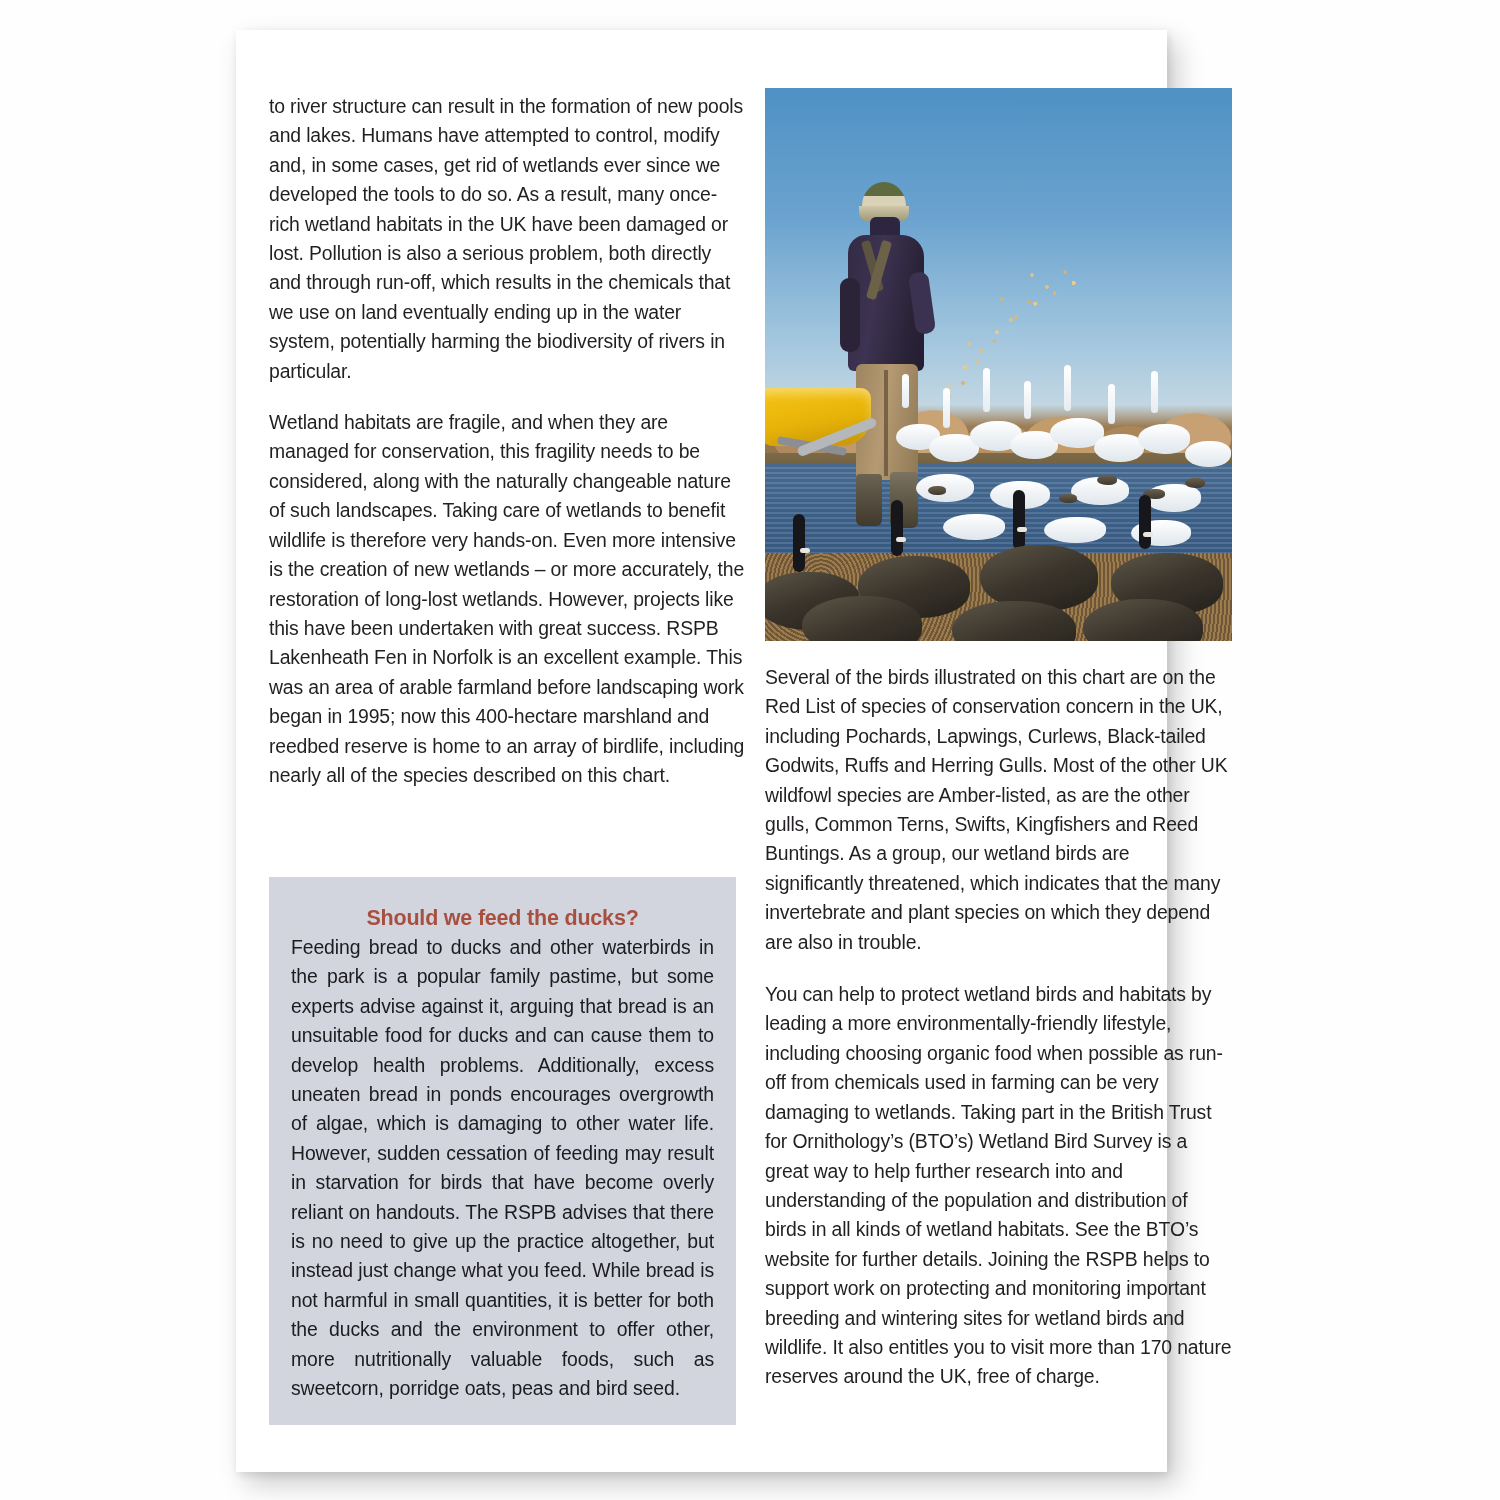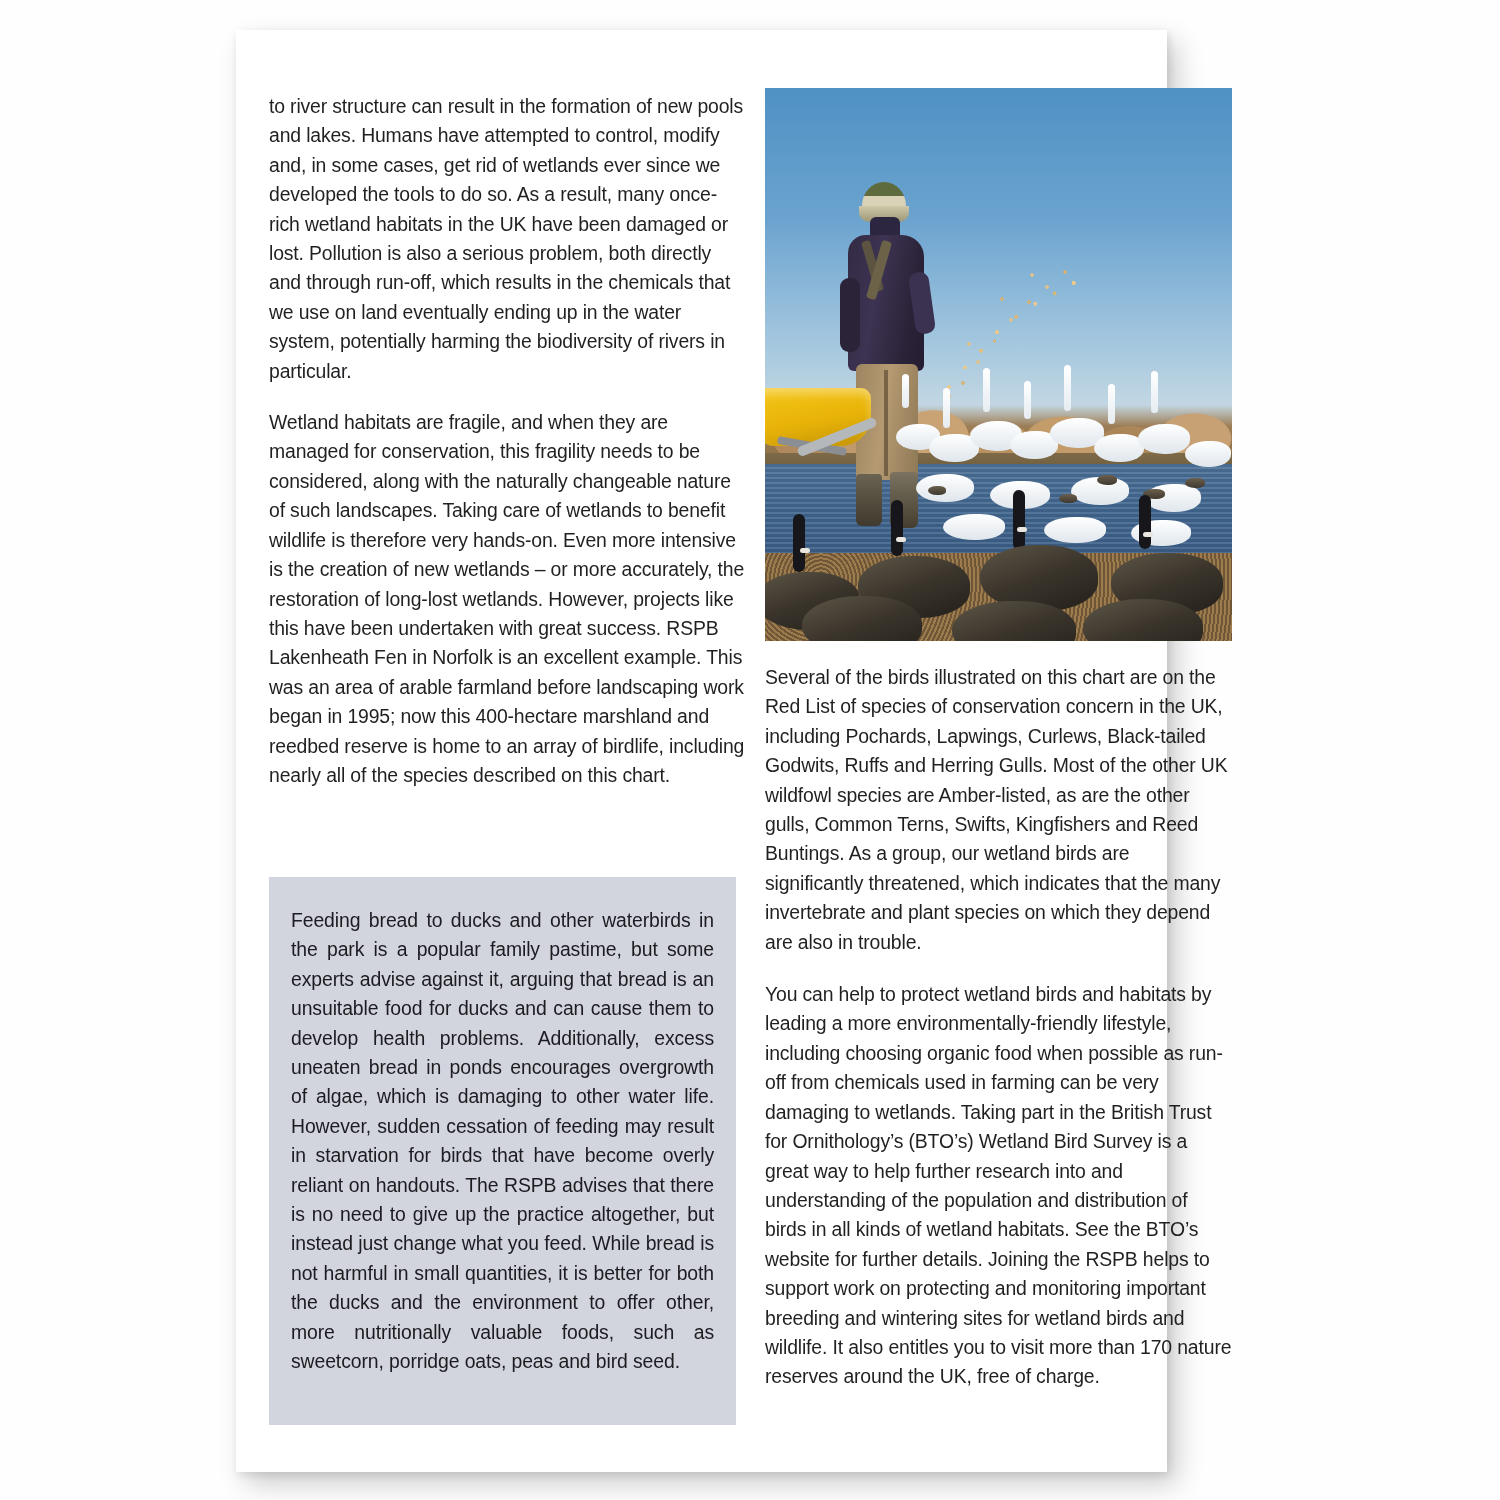--- a/index.html
+++ b/index.html
@@ -299,20 +299,21 @@
 <div id="canvas">
 
   <div class="page">
 
     <div class="col-left">
       <p class="body-p">to river structure can result in the formation of new pools and lakes. Humans have attempted to control, modify and, in some cases, get rid of wetlands ever since we developed the tools to do so. As a result, many once-rich wetland habitats in the UK have been damaged or lost. Pollution is also a serious problem, both directly and through run-off, which results in the chemicals that we use on land eventually ending up in the water system, potentially harming the biodiversity of rivers in particular.</p>
       <p class="body-p">Wetland habitats are fragile, and when they are managed for conservation, this fragility needs to be considered, along with the naturally changeable nature of such landscapes. Taking care of wetlands to benefit wildlife is therefore very hands-on. Even more intensive is the creation of new wetlands – or more accurately, the restoration of long-lost wetlands. However, projects like this have been undertaken with great success. RSPB Lakenheath Fen in Norfolk is an excellent example. This was an area of arable farmland before landscaping work began in 1995; now this 400-hectare marshland and reedbed reserve is home to an array of birdlife, including nearly all of the species described on this chart.</p>
     </div>
 
     <div class="grey-box">
+      <div class="box-title">Should we feed the ducks?</div>
       <div class="box-text">Feeding bread to ducks and other waterbirds in the park is a popular family pastime, but some experts advise against it, arguing that bread is an unsuitable food for ducks and can cause them to develop health problems. Additionally, excess uneaten bread in ponds encourages overgrowth of algae, which is damaging to other water life. However, sudden cessation of feeding may result in starvation for birds that have become overly reliant on handouts. The RSPB advises that there is no need to give up the practice altogether, but instead just change what you feed. While bread is not harmful in small quantities, it is better for both the ducks and the environment to offer other, more nutritionally valuable foods, such as sweetcorn, porridge oats, peas and bird seed.</div>
     </div>
 
     <div class="col-right">
 
       <figure>
         <div class="photo-wrap">
           <div class="photo">
 
             <div class="sky"></div>

